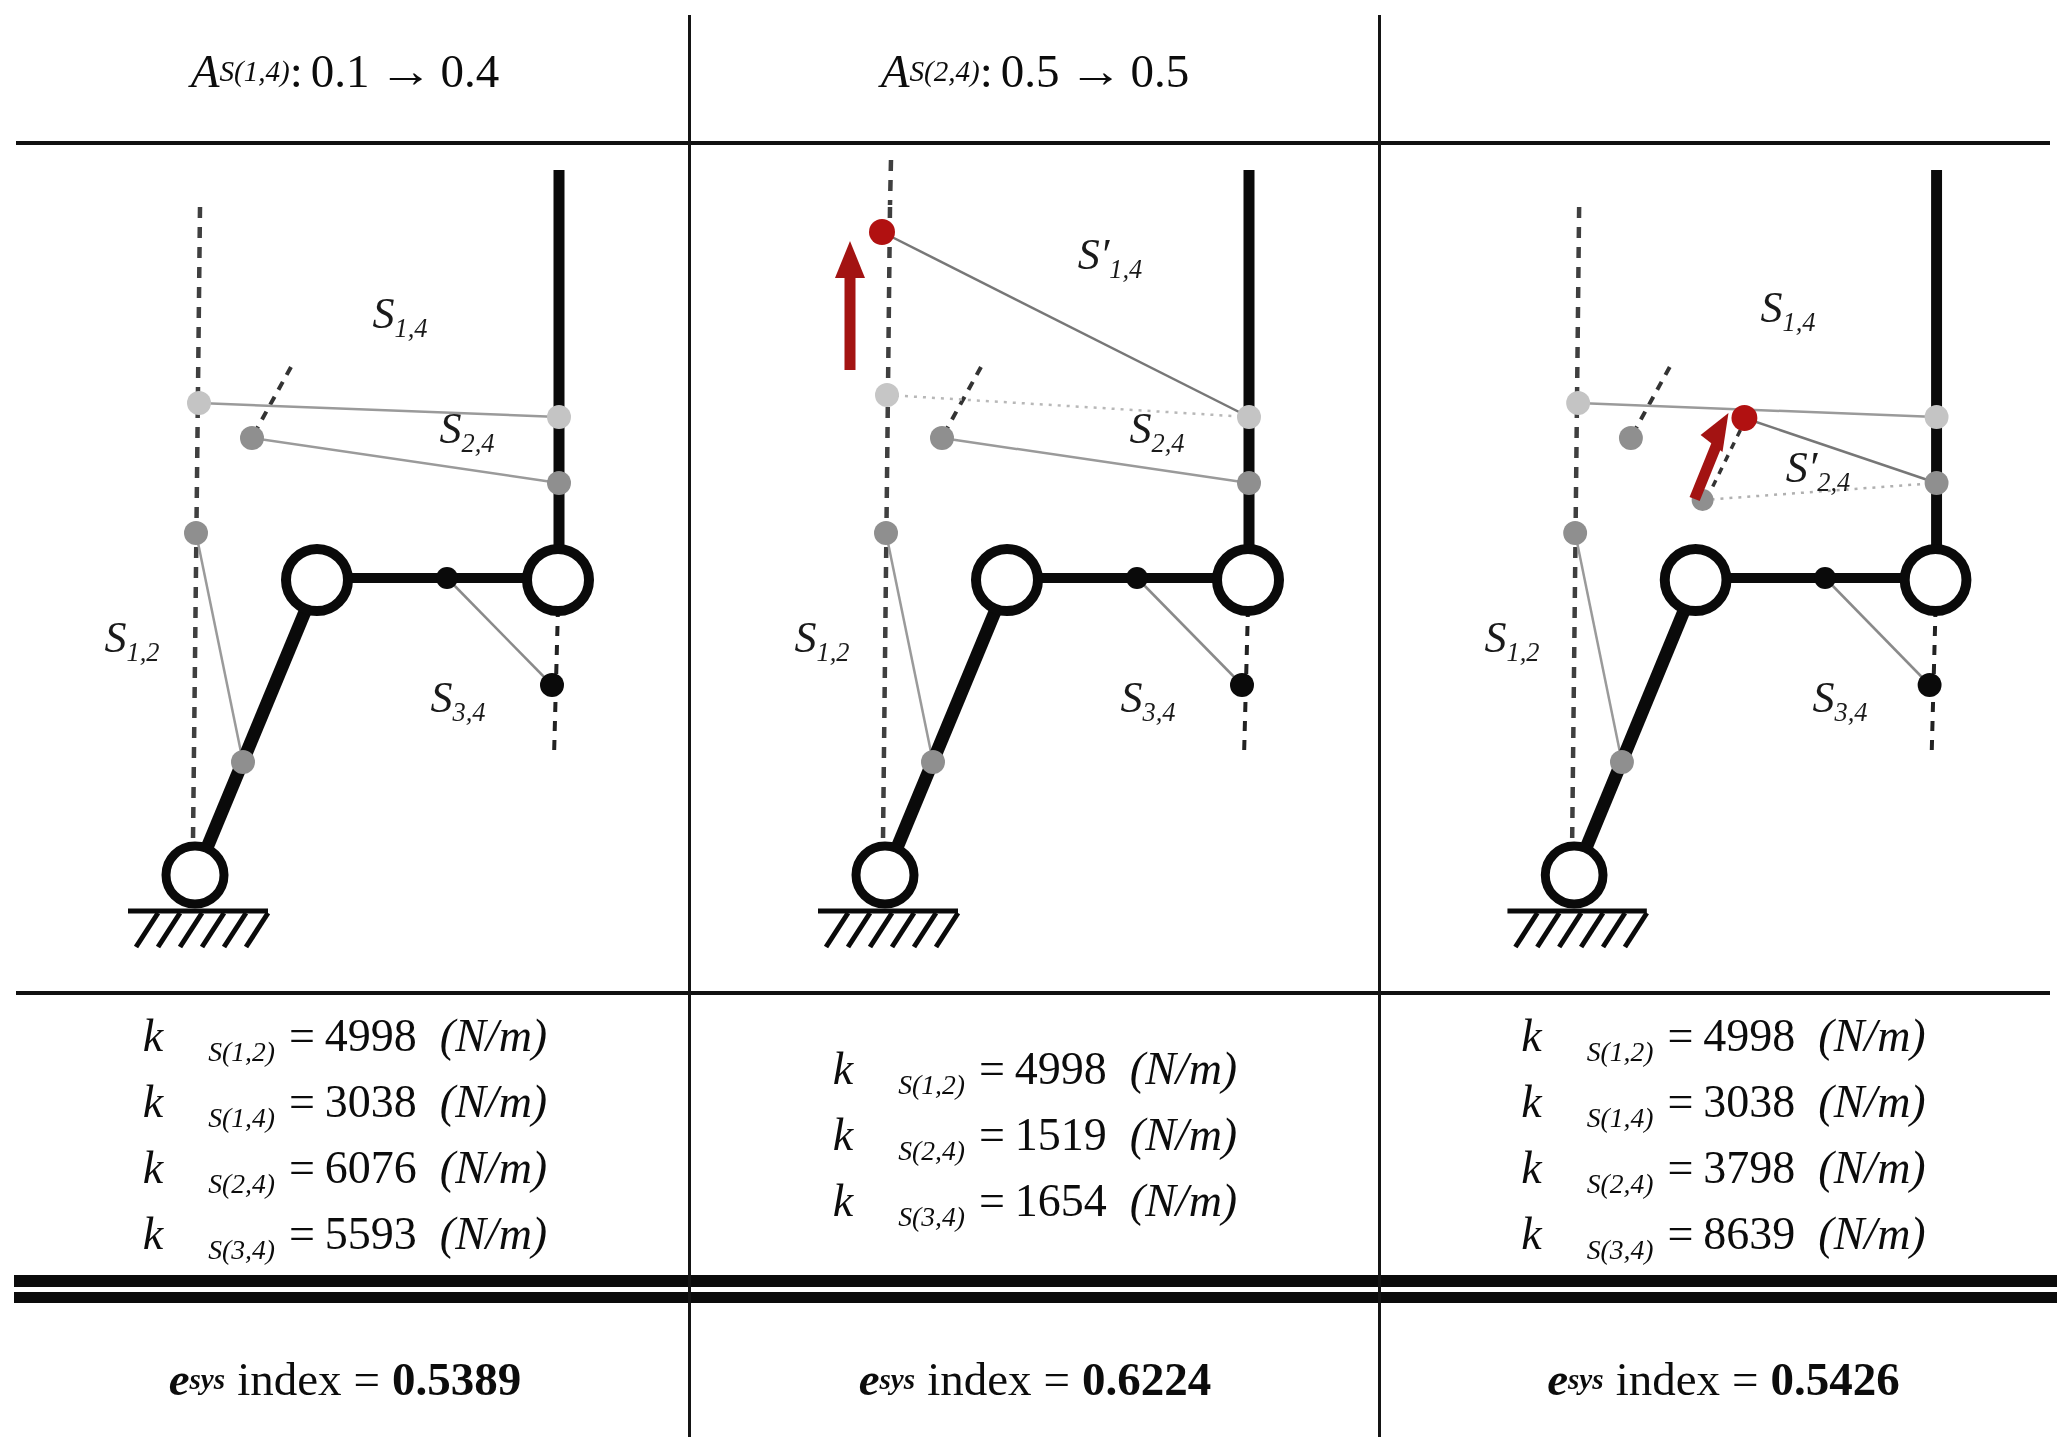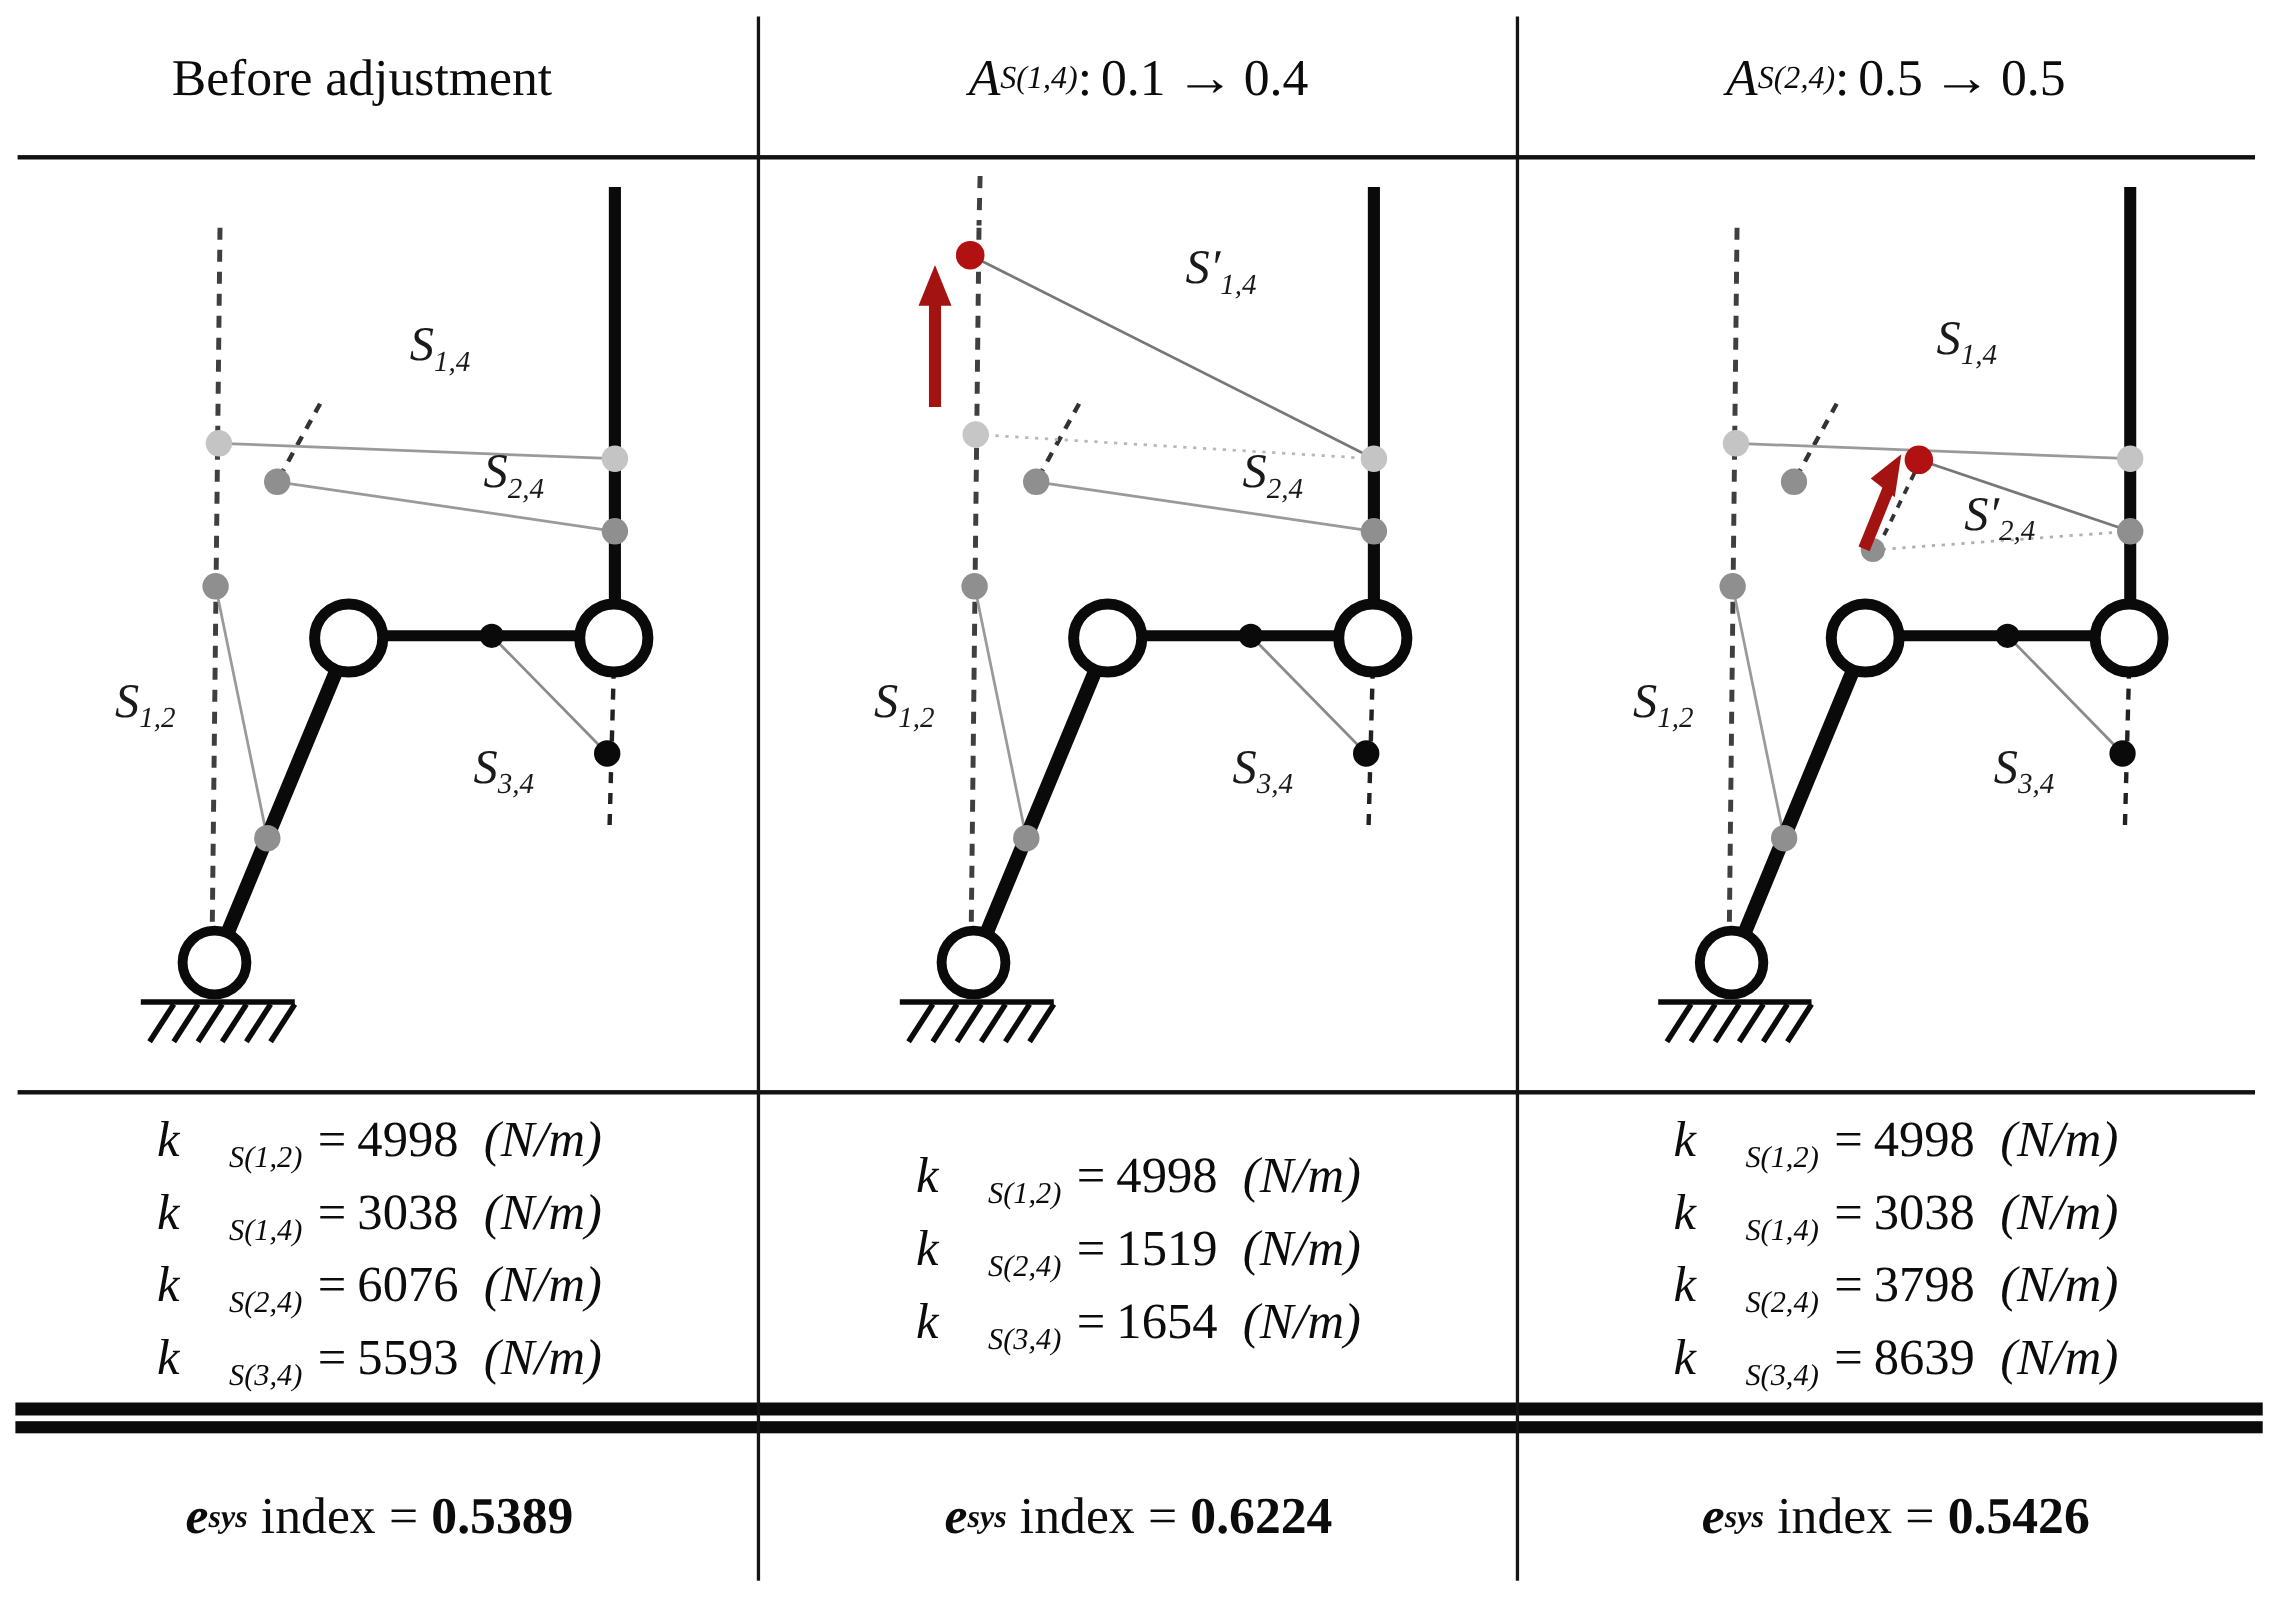--- a/index.html
+++ b/index.html
@@ -96,28 +96,20 @@
       <circle cx="447" cy="433" r="11" fill="#0a0a0a"></circle>
       <circle cx="552" cy="540" r="12" fill="#0a0a0a"></circle>
     </g>
   </defs>
 </svg>
 
 <div class="figure">
 
   <div class="row row-header">
     <div class="hcell">
-      <span class="hvar"></span>
-        <sub></sub>
-        <span>Before adjustment</span>
-        <span class="hfrom"></span>
-        <span class="harrow"></span>
-        <span></span>
-    </div>
-    <div class="hcell">
       <span class="hvar">A</span>
         <sub>S(1,4)</sub>
         <span>:</span>
         <span class="hfrom">0.1</span>
         <span class="harrow">→</span>
         <span>0.4</span>
     </div>
     <div class="hcell">
       <span class="hvar">A</span>
         <sub>S(2,4)</sub>
@@ -162,21 +154,21 @@
           <circle cx="559" cy="272" r="12" fill="#c4c4c4"></circle>
           <circle cx="559" cy="338" r="12" fill="#8f8f8f"></circle>
           <circle cx="252" cy="293" r="12" fill="#8f8f8f"></circle>
         </g>
         <g>
           <line x1="160" y1="225" x2="160" y2="128" stroke="#a31312" stroke-width="11"></line>
           <polygon points="160,96 145,133 175,133" fill="#a31312"></polygon>
         </g>
         <circle cx="192" cy="87" r="13" fill="#b11111"></circle>
       </svg>
-      <span class="dlbl" style="left:420px;top:98px;"><span>S′</span><sub>1,4</sub></span>
+      <span class="dlbl" style="left:420px;top:109px;"><span>S′</span><sub>1,4</sub></span>
       <span class="dlbl" style="left:467px;top:283px;"><span>S</span><sub>2,4</sub></span>
       <span class="dlbl" style="left:132px;top:492px;"><span>S</span><sub>1,2</sub></span>
       <span class="dlbl" style="left:458px;top:552px;"><span>S</span><sub>3,4</sub></span>
     </div>
 
     <div class="dcell">
       <svg viewBox="0 0 690 846" preserveAspectRatio="none">
         <use href="#mech"></use>
         <g>
           <line x1="199" y1="258" x2="559" y2="272" stroke="#9a9a9a" stroke-width="2.5"></line>

